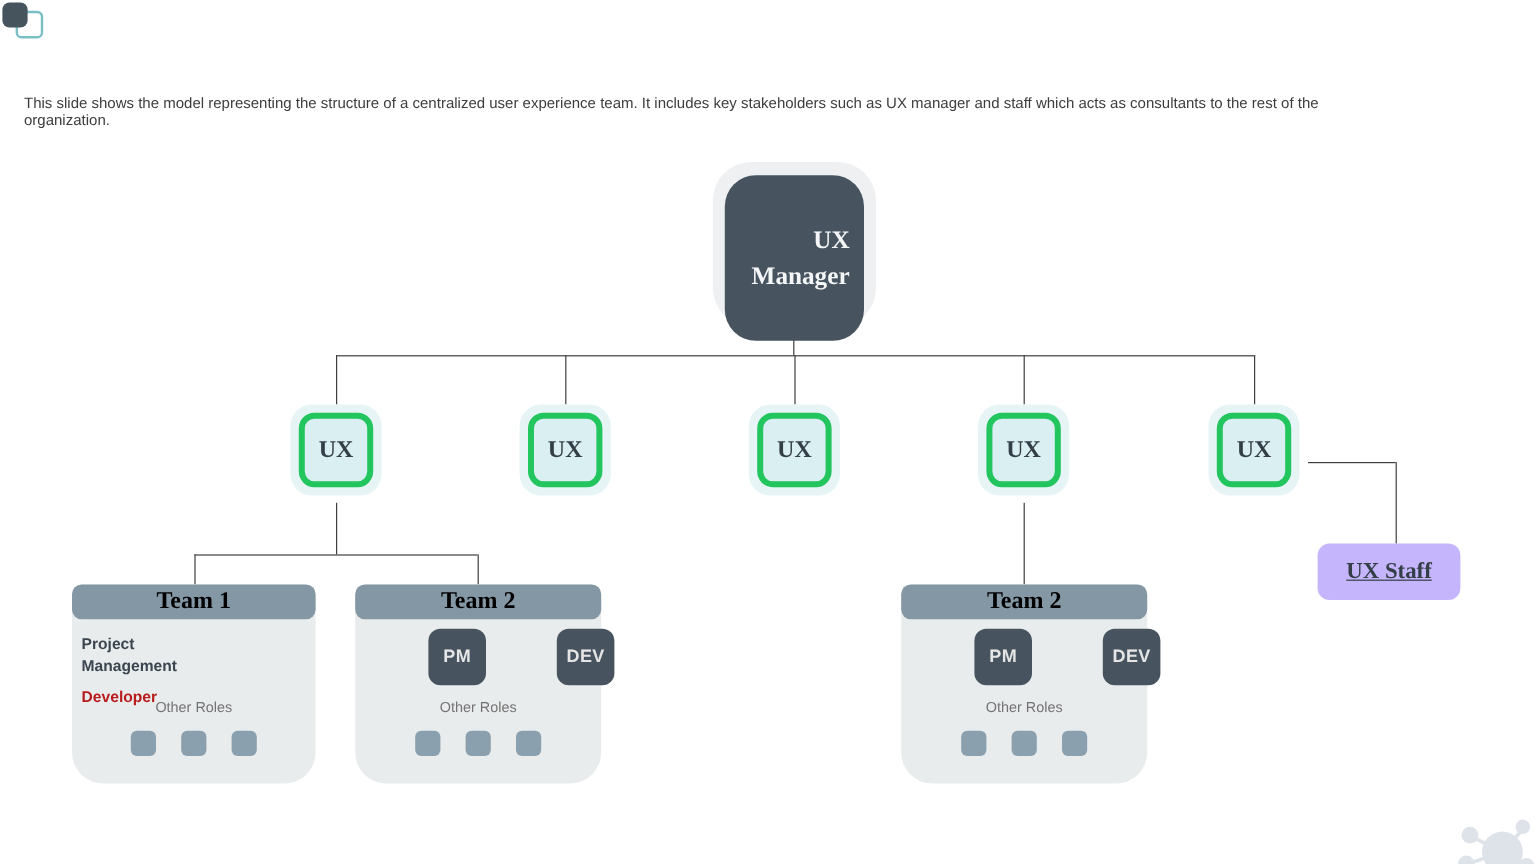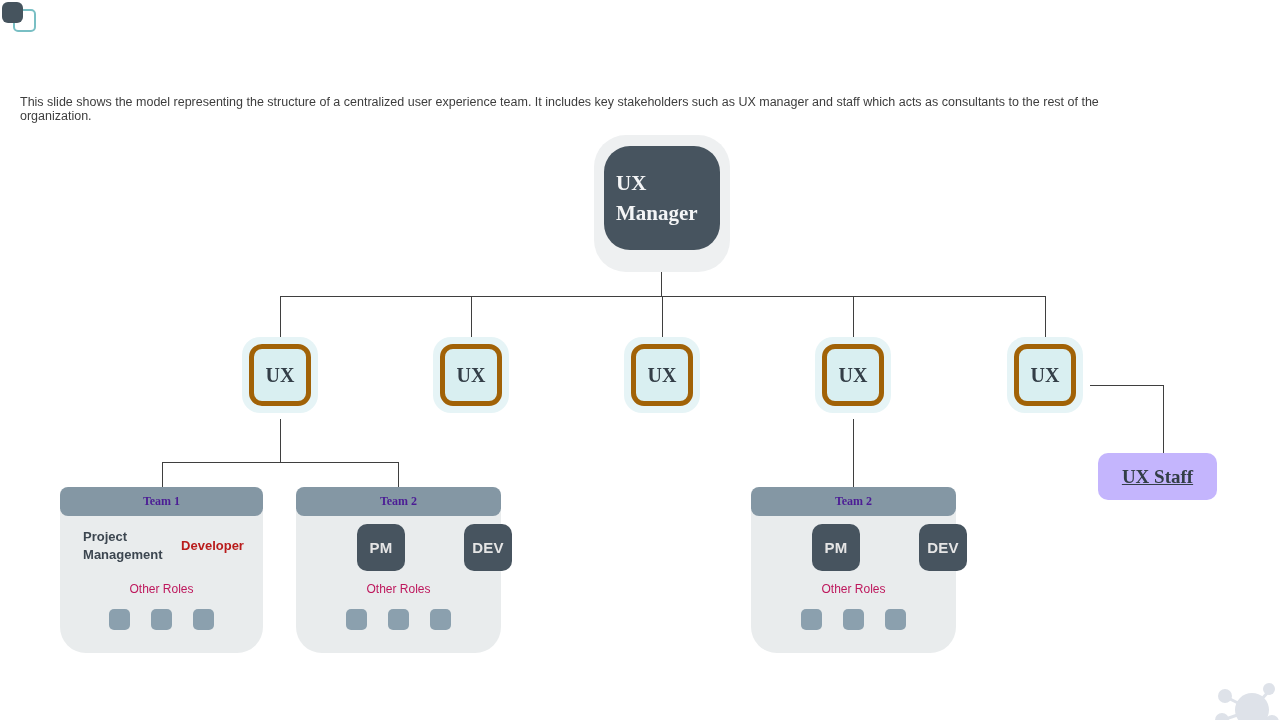--- a/index.html
+++ b/index.html
@@ -8,60 +8,60 @@
     overflow:hidden;font-family:"Liberation Sans",sans-serif;
   }
   
   .corner-dark{position:absolute;left:2px;top:2px;width:21px;height:21px;background:#46545e;border-radius:6px;z-index:2;}
   .corner-outline{position:absolute;left:13px;top:9px;width:19px;height:19px;border:2px solid #79bfc4;border-radius:5px;z-index:1;background:transparent;}
   
   .title{
     position:absolute;left:20px;top:20px;width:1100px;
     font-family:"Liberation Serif",serif;font-size:38px;font-weight:400;color:#1b1b1b;letter-spacing:.5px;
   }
-  .subtitle{position:absolute;left:20px;top:79px;width:1150px;font-size:12.5px;color:#3d3d3d;margin-top:16px;}
+  .subtitle{position:absolute;left:20px;top:79px;width:1150px;font-size:12.5px;color:#3d3d3d;}
   
   .line{position:absolute;background:#3f3f3f;}
   .h{height:1px;} .v{width:1px;}
   
   .mgr-halo{position:absolute;left:594px;top:135px;width:136px;height:137px;background:#eef0f1;border-radius:32px;}
   .mgr-box{
-    position:absolute;left:604px;top:146px;width:116px;height:104px;background:#47545f;border-radius:26px;
-    display:flex;align-items:center;justify-content:center;text-align:left;
+    position:absolute;left:604px;top:146px;width:116px;height:138px;background:#47545f;border-radius:26px;
+    display:flex;align-items:center;justify-content:center;text-align:right;
     color:#f4f5f6;font-family:"Liberation Serif",serif;font-weight:bold;font-size:21px;line-height:1.45;padding:0 12px;box-sizing:border-box;
   }
   
   .ux-halo{position:absolute;top:337px;width:76px;height:76px;background:#e6f4f6;border-radius:18px;}
   .ux-box{
-    position:absolute;top:344px;width:52px;height:52px;background:#d9eff1;border:5px solid #a16207;border-radius:13px;
+    position:absolute;top:344px;width:52px;height:52px;background:#d9eff1;border:5px solid #22c55e;border-radius:13px;
     display:flex;align-items:center;justify-content:center;
     color:#333e47;font-family:"Liberation Serif",serif;font-weight:bold;font-size:20px;
   }
   
   .staff-box{
     position:absolute;left:1098px;top:453px;width:119px;height:47px;background:#c4b5fd;border-radius:10px;
     display:flex;align-items:center;justify-content:center;
     color:#333e47;font-family:"Liberation Serif",serif;font-weight:bold;font-size:19px;text-decoration:underline;
   }
   
   .team{position:absolute;top:487px;height:166px;background:#e9eced;border-radius:10px 10px 26px 26px;}
   .team-header{
     position:absolute;left:0;top:0;right:0;height:29px;background:#8497a4;border-radius:8px;
     display:flex;align-items:center;justify-content:center;
-    color:#4c1d95;font-family:"Liberation Serif",serif;font-weight:bold;font-size:12px;
+    color:#000000;font-family:"Liberation Serif",serif;font-weight:bold;font-size:20px;
   }
-  .role-text-row{position:absolute;left:8px;right:4px;top:41px;display:flex;justify-content:center;}
+  .role-text-row{position:absolute;left:8px;right:4px;top:41px;display:flex;justify-content:flex-end;flex-direction:column;}
   .role-text-a{width:98px;font-size:13px;font-weight:bold;color:#3c4650;line-height:1.35;}
   .role-text-b{font-size:13px;font-weight:bold;color:#b91c1c;margin-top:10px;}
   .role-badge{
     position:absolute;top:37px;width:48px;height:47px;background:#47545f;border-radius:10px;
     display:flex;align-items:center;justify-content:center;color:#e5e5e5;font-weight:bold;font-size:15px;letter-spacing:.3px;margin-left:40px;
   }
   .badge-pm{left:21px;} .badge-dev{left:128px;}
-  .other-roles{position:absolute;left:0;right:0;top:95px;text-align:center;font-size:12px;color:#be185d;}
+  .other-roles{position:absolute;left:0;right:0;top:95px;text-align:center;font-size:12px;color:#737373;}
   .squares{position:absolute;left:0;right:0;top:122px;display:flex;justify-content:center;gap:21px;}
   .sq{width:21px;height:21px;background:#8ba0ae;border-radius:5px;}
   
   .footer{position:absolute;left:0;right:0;top:698px;text-align:center;font-size:12px;color:#a8aaac;}
   
   .molecule{position:absolute;right:-6px;bottom:-8px;}
 </style>
 </head>
 <body>
 

